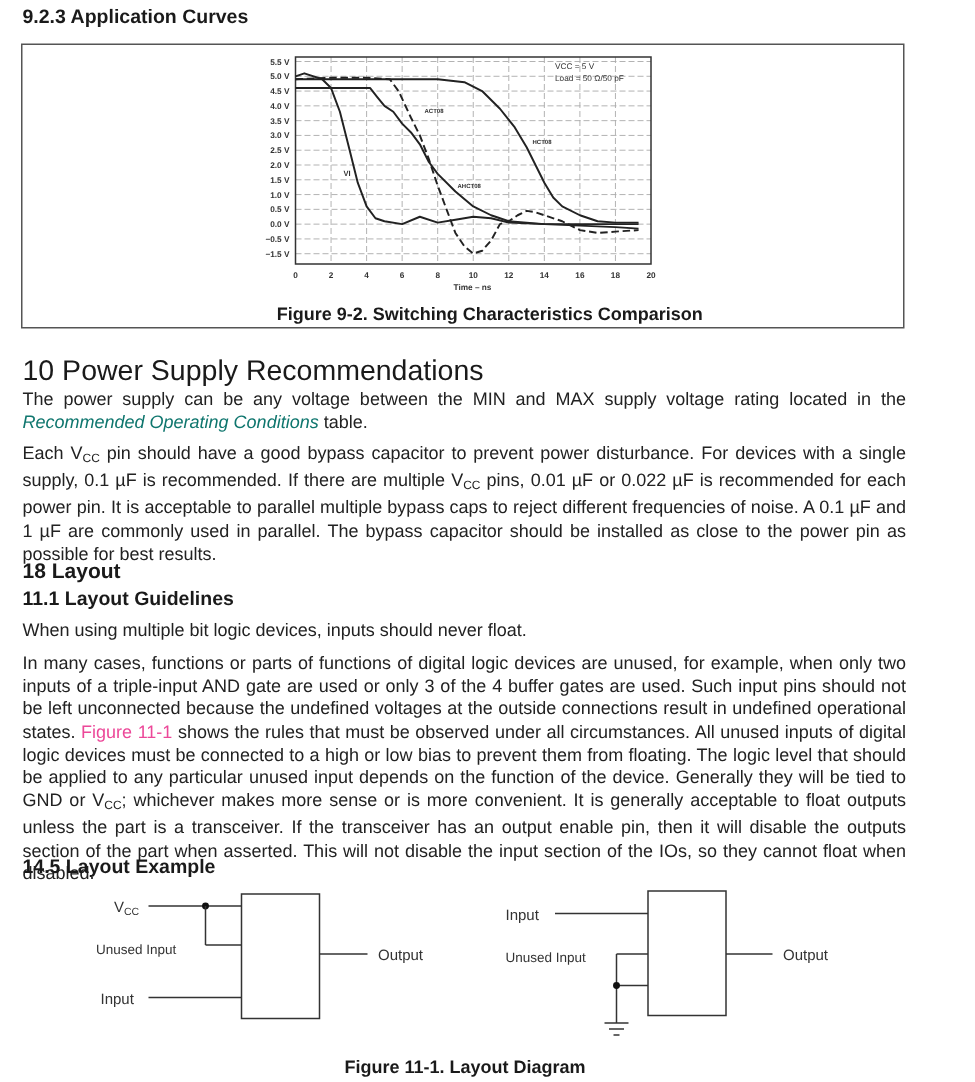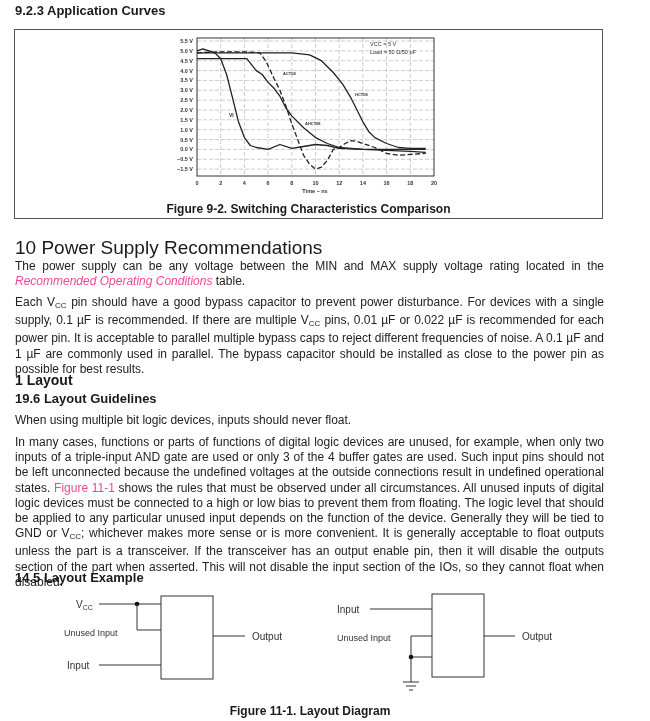--- a/index.html
+++ b/index.html
@@ -5,21 +5,21 @@
   html, body { margin: 0; padding: 0; background: #ffffff; }
   body { width: 650px; height: 721px; position: relative; overflow: hidden;
          font-family: "Liberation Sans", sans-serif; color: #1a1a1a; }
   .abs { position: absolute; }
   .h3 { font-weight: bold; font-size: 13px; }
   .h2 { font-weight: normal; font-size: 19px; }
   .h2b { font-weight: bold; font-size: 14px; }
   .para { position: absolute; left: 15px; width: 589px; font-size: 12px; line-height: 15.2px;
           text-align: justify; color: #222; }
   .para .link { color: #ec4899; }
-  .para .linki { color: #ec4899; font-style: italic; }
+  .para .linki { color: #0f766e; font-style: italic; }
   .fig-box { position: absolute; left: 14px; top: 29px; width: 589px; height: 190px;
              border: 1.5px solid #555; box-sizing: border-box; }
   .caption { font-weight: bold; font-size: 12px; text-align: center; position: absolute; }
   sub { font-size: 8px; vertical-align: -2px; }
   svg text { font-family: "Liberation Sans", sans-serif; }
   .ytick { font-size: 5.5px; font-weight: bold; fill: #333; }
   .xtick { font-size: 5.5px; font-weight: bold; fill: #333; }
   .lbl { font-size: 10px; fill: #333; }
   .lbl-s { font-size: 9px; fill: #333; }
 </style>
@@ -92,28 +92,28 @@
       <polyline points="197.0,58.7 220.7,58.7 246.8,58.7 251.5,64.7 256.3,70.6 262.2,74.5 268.1,82.4 274.0,88.3 279.9,96.2 285.9,108.0 291.8,115.9 303.6,127.7 315.5,137.6 327.4,143.5 339.2,147.5 362.9,149.4 386.6,150.4 410.3,151.4 425.7,152.4" fill="none" stroke="#222" stroke-width="1.3" stroke-linejoin="round"></polyline>
       <polyline points="197.0,52.8 244.4,52.8 291.8,52.8 309.6,54.8 321.4,60.7 333.3,72.5 342.8,84.4 351.1,98.2 357.0,110.0 362.9,121.8 368.8,131.7 374.8,137.6 386.6,143.5 398.4,147.5 410.3,148.4 425.7,148.4" fill="none" stroke="#222" stroke-width="1.3" stroke-linejoin="round"></polyline>
     </g>
   <text x="370" y="46" class="xtick" style="font-weight:normal;font-size:5.5px">VCC = 5 V</text>
   <text x="370" y="54" class="xtick" style="font-weight:normal;font-size:5.5px">Load = 50 Ω/50 pF</text>
   <text x="283" y="75" class="xtick" style="font-size:4px">ACT08</text>
   <text x="355" y="96" class="xtick" style="font-size:4px">HCT08</text>
   <text x="305" y="125" class="xtick" style="font-size:4px">AHCT08</text>
   <text x="229" y="117" class="xtick" style="font-size:5px">VI</text>
 </svg>
-<div class="caption" style="left:14px;width:589px;top:202px;">Figure 9-2. Switching Characteristics Comparison</div>
+<div class="caption" style="left:14px;width:589px;top:202px;padding-left:18px;">Figure 9-2. Switching Characteristics Comparison</div>
 
 <div class="abs h2" style="left:15px;top:237px;">10 Power Supply Recommendations</div>
 <div class="para" style="top:259px;"><span>The power supply can be any voltage between the MIN and MAX supply voltage rating located in the </span><span class="linki">Recommended Operating Conditions</span><span> table.</span></div>
 <div class="para" style="top:295px;"><span>Each V</span><sub>CC</sub><span> pin should have a good bypass capacitor to prevent power disturbance. For devices with a single supply, 0.1 µF is recommended. If there are multiple V</span><sub>CC</sub><span> pins, 0.01 µF or 0.022 µF is recommended for each power pin. It is acceptable to parallel multiple bypass caps to reject different frequencies of noise. A 0.1 µF and 1 µF are commonly used in parallel. The bypass capacitor should be installed as close to the power pin as possible for best results.</span></div>
 
-<div class="abs h2b" style="left:15px;top:372px;">1 Layout</div>
-<div class="abs h3" style="left:15px;top:391px;">19.6 Layout Guidelines</div>
+<div class="abs h2b" style="left:15px;top:372px;">18 Layout</div>
+<div class="abs h3" style="left:15px;top:391px;">11.1 Layout Guidelines</div>
 <div class="para" style="top:413px;">When using multiple bit logic devices, inputs should never float.</div>
 <div class="para" style="top:435px;"><span>In many cases, functions or parts of functions of digital logic devices are unused, for example, when only two inputs of a triple-input AND gate are used or only 3 of the 4 buffer gates are used. Such input pins should not be left unconnected because the undefined voltages at the outside connections result in undefined operational states. </span><span class="link">Figure 11-1</span><span> shows the rules that must be observed under all circumstances. All unused inputs of digital logic devices must be connected to a high or low bias to prevent them from floating. The logic level that should be applied to any particular unused input depends on the function of the device. Generally they will be tied to GND or V</span><sub>CC</sub><span>; whichever makes more sense or is more convenient. It is generally acceptable to float outputs unless the part is a transceiver. If the transceiver has an output enable pin, then it will disable the outputs section of the part when asserted. This will not disable the input section of the IOs, so they cannot float when disabled.</span></div>
 <div class="abs h3" style="left:15px;top:570px;">14.5 Layout Example</div>
 
 <svg class="abs" style="left:0;top:590px;" width="650" height="110" viewBox="0 590 650 110">
 
   <g>
     <text x="76" y="608" class="lbl"><tspan>V</tspan><tspan dy="2" font-size="7">CC</tspan></text>
     <line x1="99" y1="604" x2="161" y2="604" stroke="#333" stroke-width="1"></line>
     <circle cx="137" cy="604" r="2.3" fill="#111"></circle>

